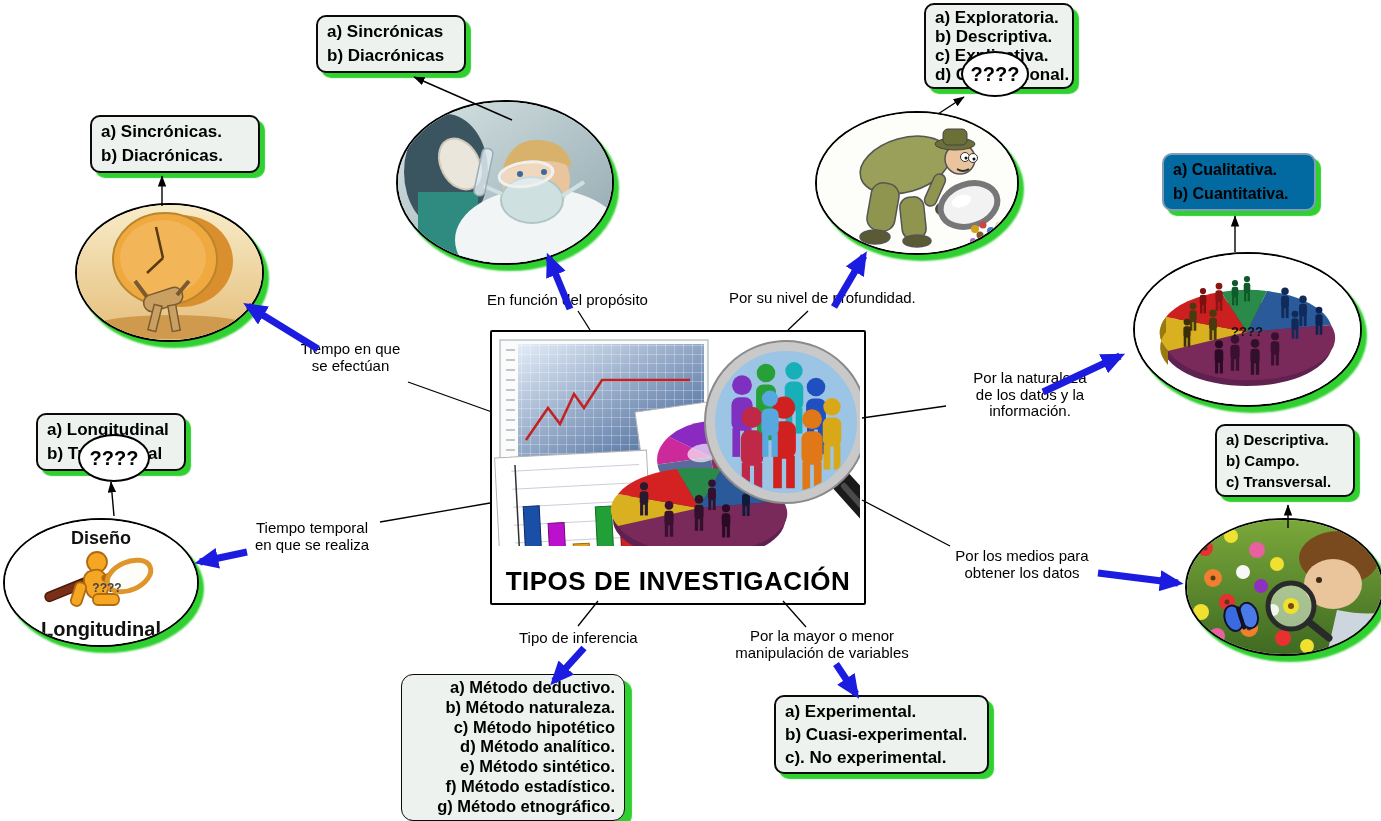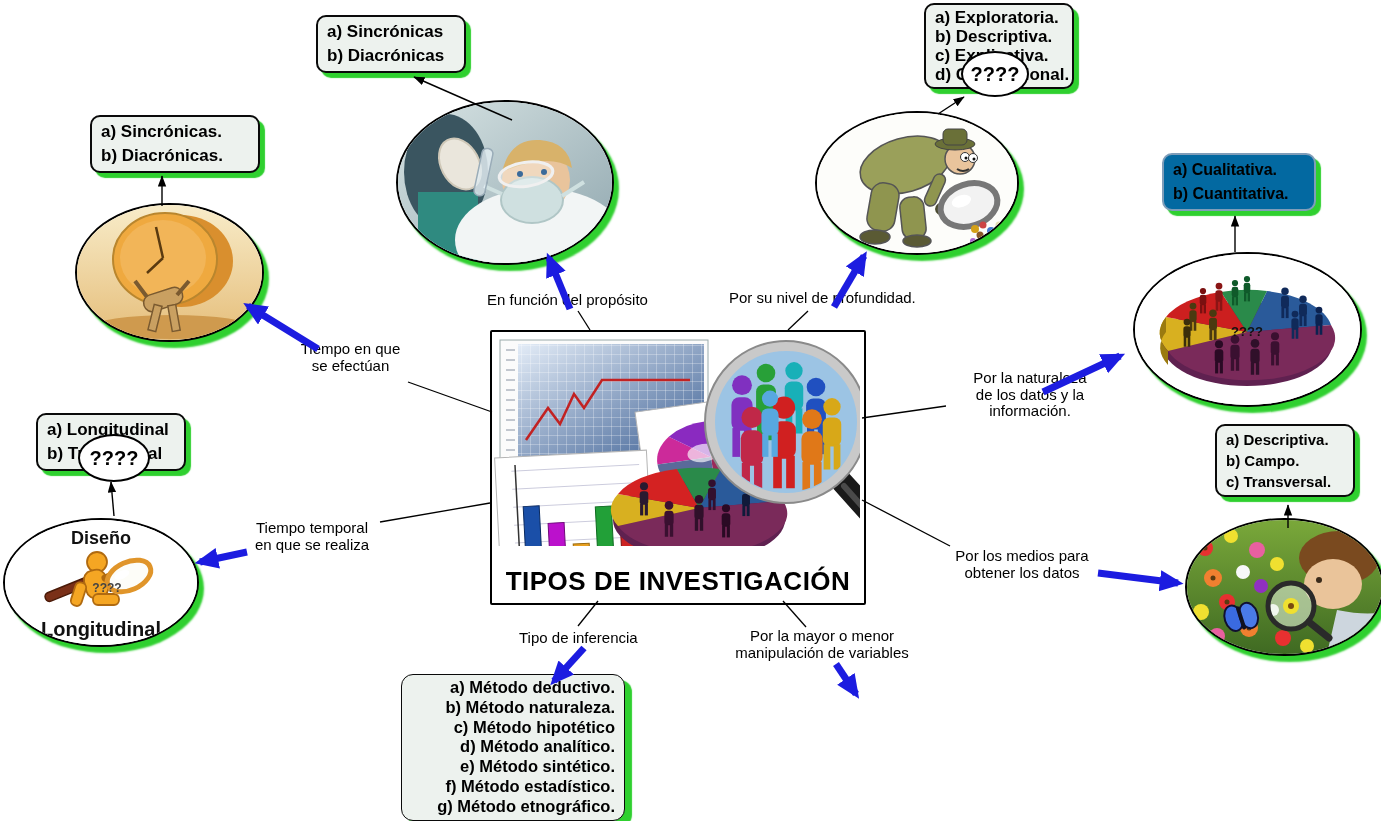--- a/index.html
+++ b/index.html
@@ -346,20 +346,25 @@
   <div class="tbox square" style="left:401px;top:674px;width:204px;font-size:16.5px;line-height:19.8px">
     <div>a) Método deductivo.</div>
     <div>b) Método naturaleza.</div>
     <div>c) Método hipotético</div>
     <div>d) Método analítico.</div>
     <div>e) Método sintético.</div>
     <div>f) Método estadístico.</div>
     <div>g) Método etnográfico.</div>
   </div>
 
+  <div class="tbox" style="left:774px;top:695px;width:193px;font-size:17px;line-height:23px">
+    <div>a) Experimental.</div>
+    <div>b) Cuasi-experimental.</div>
+    <div>c). No experimental.</div>
+  </div>
 
   <div class="mask" style="left:961px;top:51px;width:64px;height:42px">
     <span>????</span>
   </div>
   <div class="mask" style="left:78px;top:434px;width:68px;height:44px">
     <span>????</span>
   </div>
 
   <div class="lbl" style="left:283px;top:341px;width:135px">
     <div>Tiempo en que</div>

